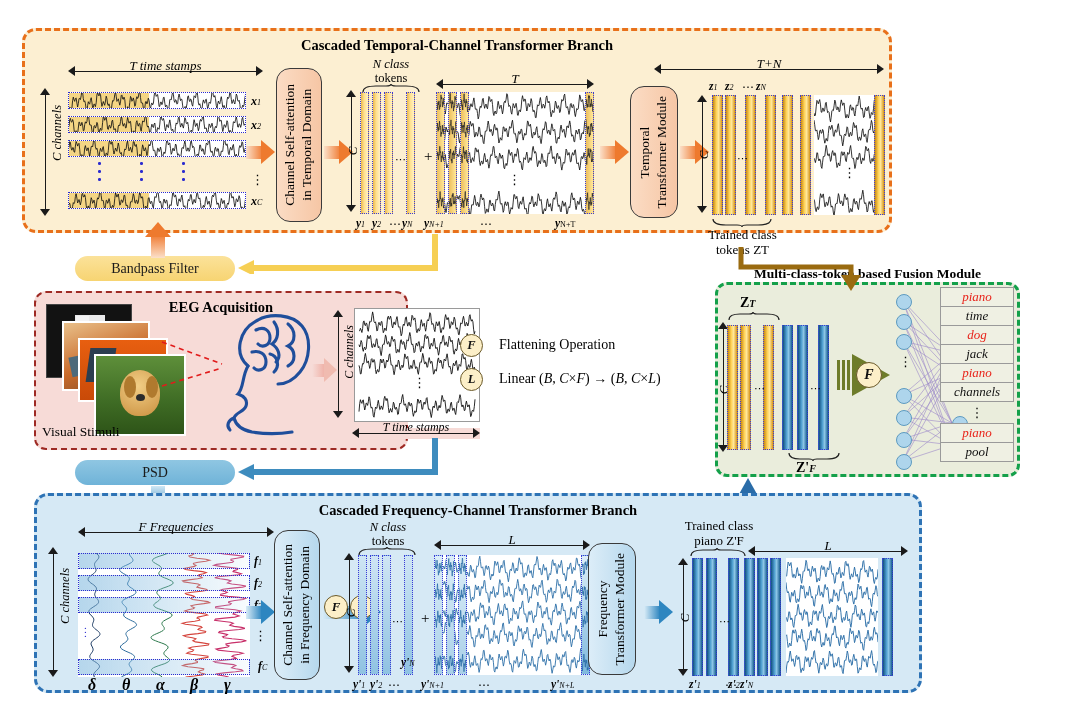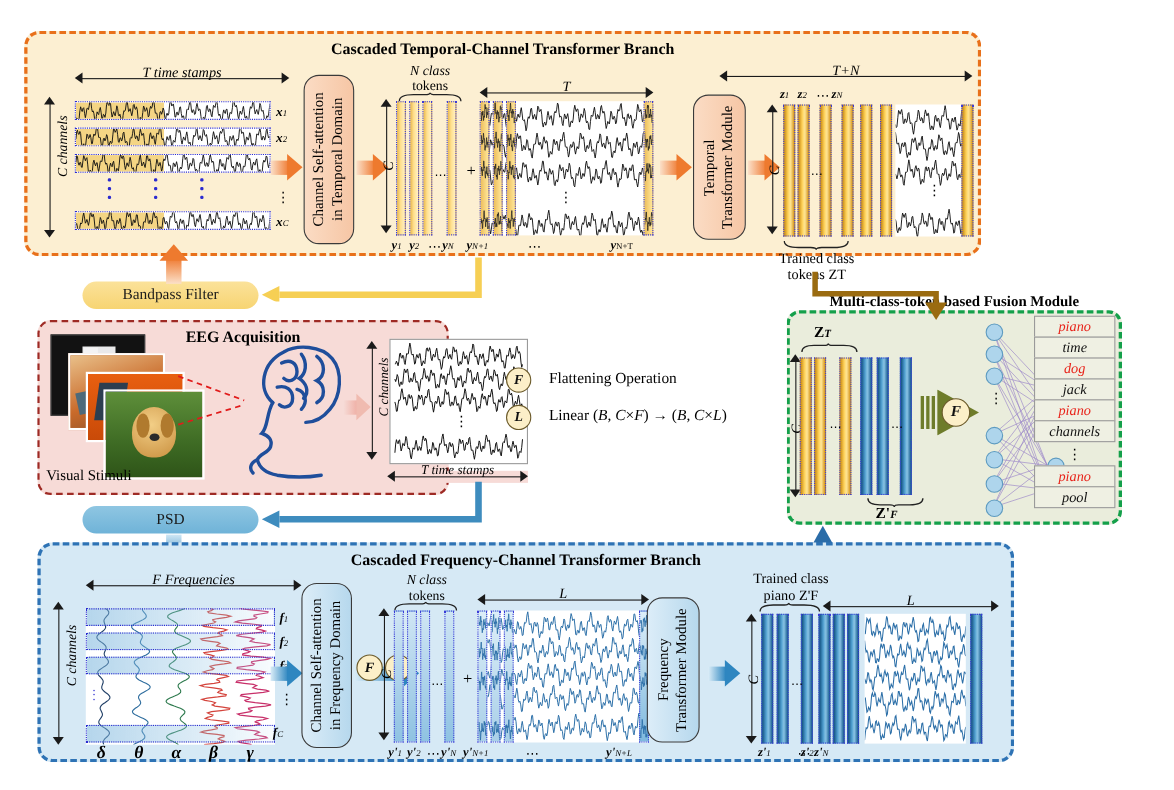--- a/index.html
+++ b/index.html
@@ -617,21 +617,21 @@
     <div class="rowbox" style="left: 78px; top: 659px; width: 172px; height: 16px; background: linear-gradient(90deg, rgba(120, 180, 220, 0.55), rgba(210, 235, 248, 0.15));"></div>
     <div style="position: absolute; left: 84px; top: 623px;">
       <div style="color:#2b2bd0;font-size:11px;line-height:4px">.<br>.<br>.</div>
     </div>
   </div>
 <div id="freq-row-labels">
     <div class="lbl" style="left: 254px; top: 554px; font-size: 12px;"><b><i>f</i></b><span style="font-size:8px;font-style:italic;">1</span></div>
     <div class="lbl" style="left: 254px; top: 576px; font-size: 12px;"><b><i>f</i></b><span style="font-size:8px;font-style:italic;">2</span></div>
     <div class="lbl" style="left: 254px; top: 598px; font-size: 12px;"><b><i>f</i></b><span style="font-size:8px;font-style:italic;">3</span></div>
     <div class="lbl" style="left: 254px; top: 628px; font-size: 12px;"><span style="font-size:13px">⋮</span></div>
-    <div class="lbl" style="left: 248px; top: 659px; font-size: 12px;"><b><i>f</i></b><span style="font-size:8px;font-style:italic;">C</span></div>
+    <div class="lbl" style="left: 258px; top: 659px; font-size: 12px;"><b><i>f</i></b><span style="font-size:8px;font-style:italic;">C</span></div>
   </div>
 <div id="freq-band-labels">
     <div class="lbl" style="left: 88px; top: 676px; font-size: 16px; font-weight: bold; font-style: italic;">δ</div>
     <div class="lbl" style="left: 122px; top: 676px; font-size: 16px; font-weight: bold; font-style: italic;">θ</div>
     <div class="lbl" style="left: 156px; top: 676px; font-size: 16px; font-weight: bold; font-style: italic;">α</div>
     <div class="lbl" style="left: 190px; top: 676px; font-size: 16px; font-weight: bold; font-style: italic;">β</div>
     <div class="lbl" style="left: 224px; top: 676px; font-size: 16px; font-weight: bold; font-style: italic;">γ</div>
   </div>
 
 <div class="fatarrow" style="left:246px;top:600px;">
@@ -750,21 +750,21 @@
         </g>
         <g transform="translate(0,96)">
           <path d="M0.0,11.8 L0.2,16.0 L0.5,18.9 L0.7,15.7 L0.9,10.7 L1.1,9.8 L1.4,10.2 L1.6,6.7 L1.8,2.0 L2.0,2.8 L2.3,7.9 L2.5,10.0 L2.7,8.6 L2.9,9.8 L3.1,14.2 L3.4,15.2 L3.6,10.8 L3.8,7.6 L4.0,9.4 L4.3,11.2 L4.5,9.2 L4.7,8.1 L5.0,12.6 L5.2,18.1 L5.4,18.3 L5.6,15.6 L5.8,16.0 L6.1,17.7 L6.3,14.6 L6.5,8.1 L6.8,5.6 L7.0,8.0 L7.2,8.8 L7.4,6.3 L7.7,6.5 L7.9,11.4 L8.1,14.4 L8.3,11.6 L8.6,8.2 L8.8,9.1 L9.0,10.2 " fill="none" stroke="#2C6FA8" stroke-width="0.8"></path>
         </g>
       </svg></div>
   </div>
 <div id="freq-token-labels">
     <div class="lbl" style="left: 353px; top: 678px; font-size: 11.5px;"><b><i>y'</i></b><span style="font-size:8px;font-style:italic;">1</span></div>
     <div class="lbl" style="left: 370px; top: 678px; font-size: 11.5px;"><b><i>y'</i></b><span style="font-size:8px;font-style:italic;">2</span></div>
     <div class="lbl" style="left: 388px; top: 678px; font-size: 11.5px;"><span style="font-size:12px">⋯</span></div>
-    <div class="lbl" style="left: 401px; top: 678px; font-size: 11.5px;"><b><i>y'</i></b><span style="font-size:8px;font-style:italic;">N</span></div>
+    <div class="lbl" style="left: 401px; top: 656px; font-size: 11.5px;"><b><i>y'</i></b><span style="font-size:8px;font-style:italic;">N</span></div>
     <div class="lbl" style="left: 421px; top: 678px; font-size: 11.5px;"><b><i>y'</i></b><span style="font-size:8px;font-style:italic;">N+1</span></div>
     <div class="lbl" style="left: 478px; top: 678px; font-size: 11.5px;"><span style="font-size:12px">⋯</span></div>
     <div class="lbl" style="left: 551px; top: 678px; font-size: 11.5px;"><b><i>y'</i></b><span style="font-size:8px;font-style:italic;">N+L</span></div>
   </div>
 
 <div class="fatarrow" style="left:596px;top:600px;">
   <div class="shaft" style="left:0;top:6px;width:16px;height:13px;background:linear-gradient(90deg,#D9ECF7,#2E86C0);"></div>
   <div class="head" style="left:15px;top:0;border-top:12.5px solid transparent;border-bottom:12.5px solid transparent;border-left:14px solid #2E86C0;"></div>
 </div>
 

